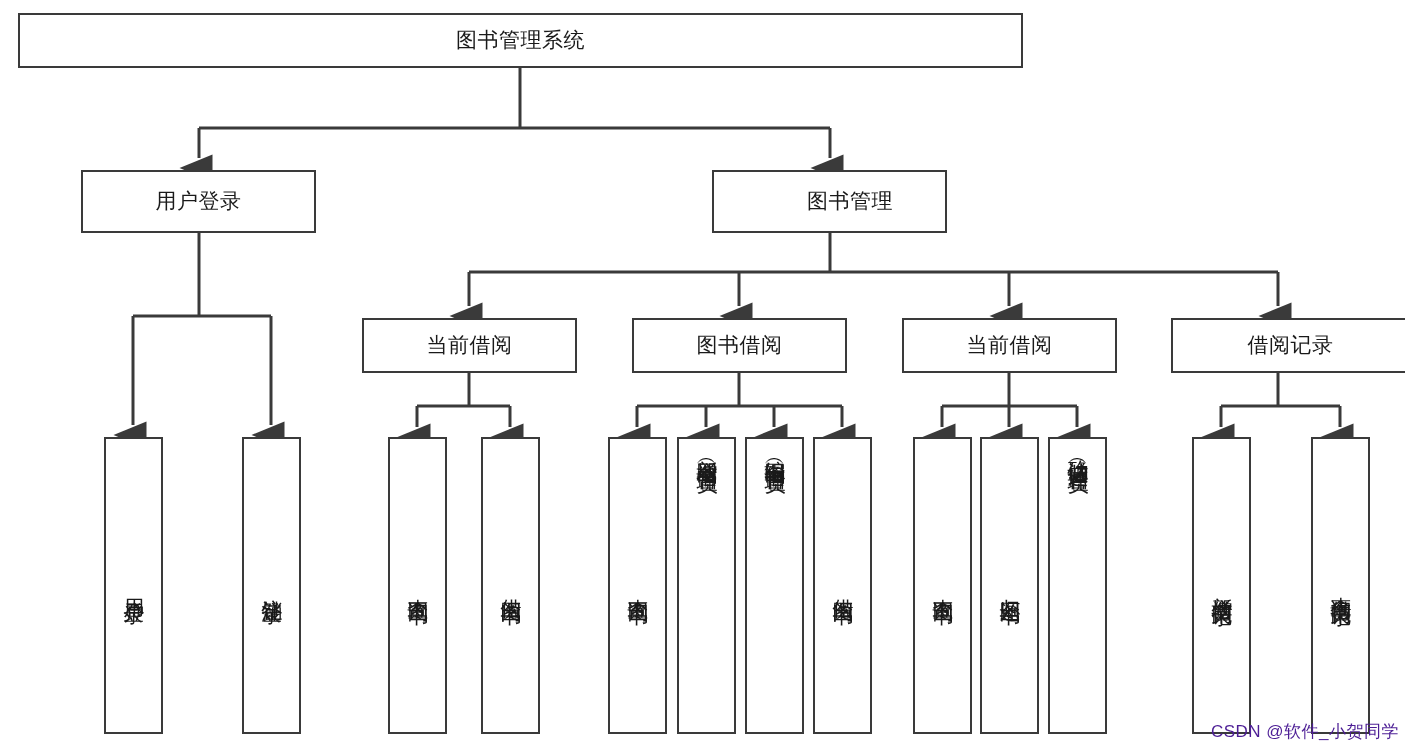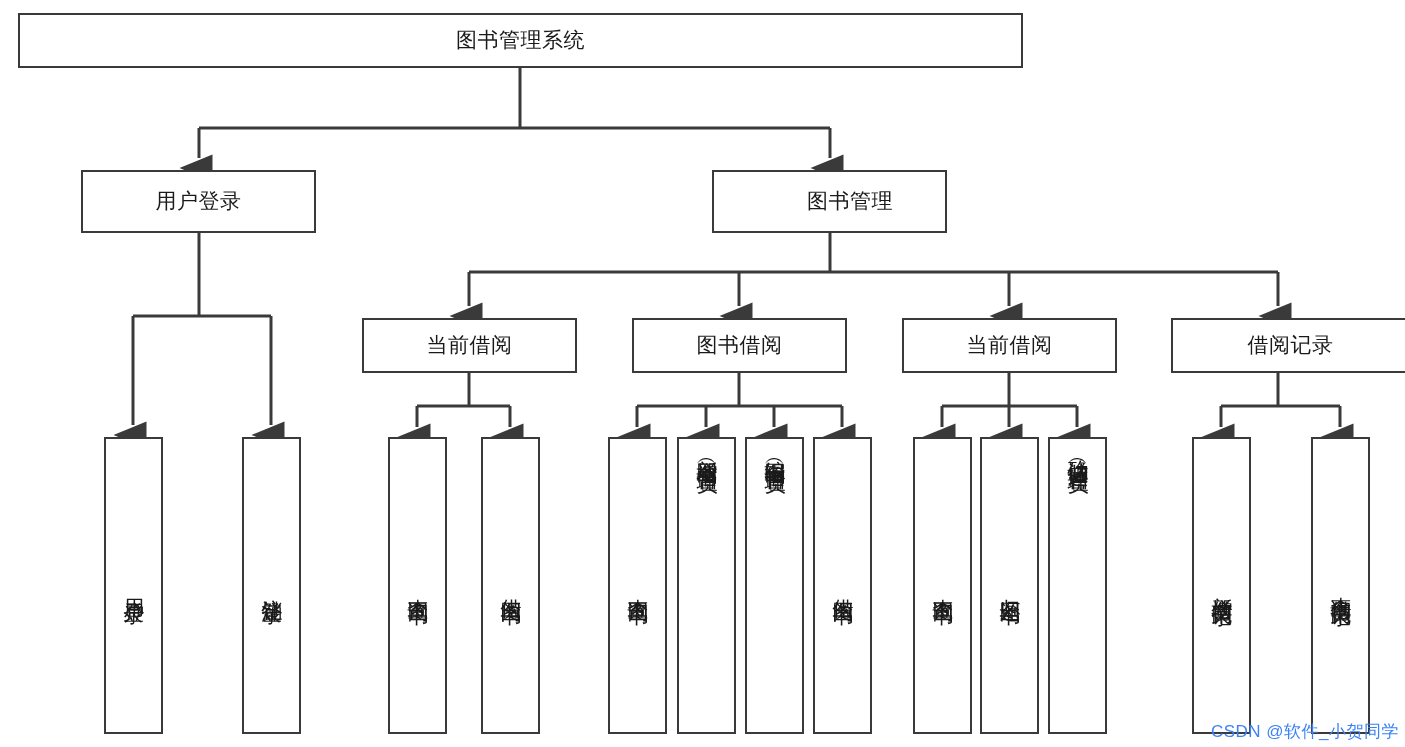--- a/index.html
+++ b/index.html
@@ -54,21 +54,21 @@
   }
   .node-box.vtop-center {
     align-items: center;
     padding-top: 0;
   }
   #watermark {
     position: absolute;
     right: 6px;
     bottom: 4px;
     font-size: 17px;
-    color: #3b82f6;
+    color: #4c1d95;
     letter-spacing: 0.5px;
     white-space: nowrap;
     pointer-events: none;
   }
 </style>
 </head>
 <body>
 
 <div id="canvas">
 

